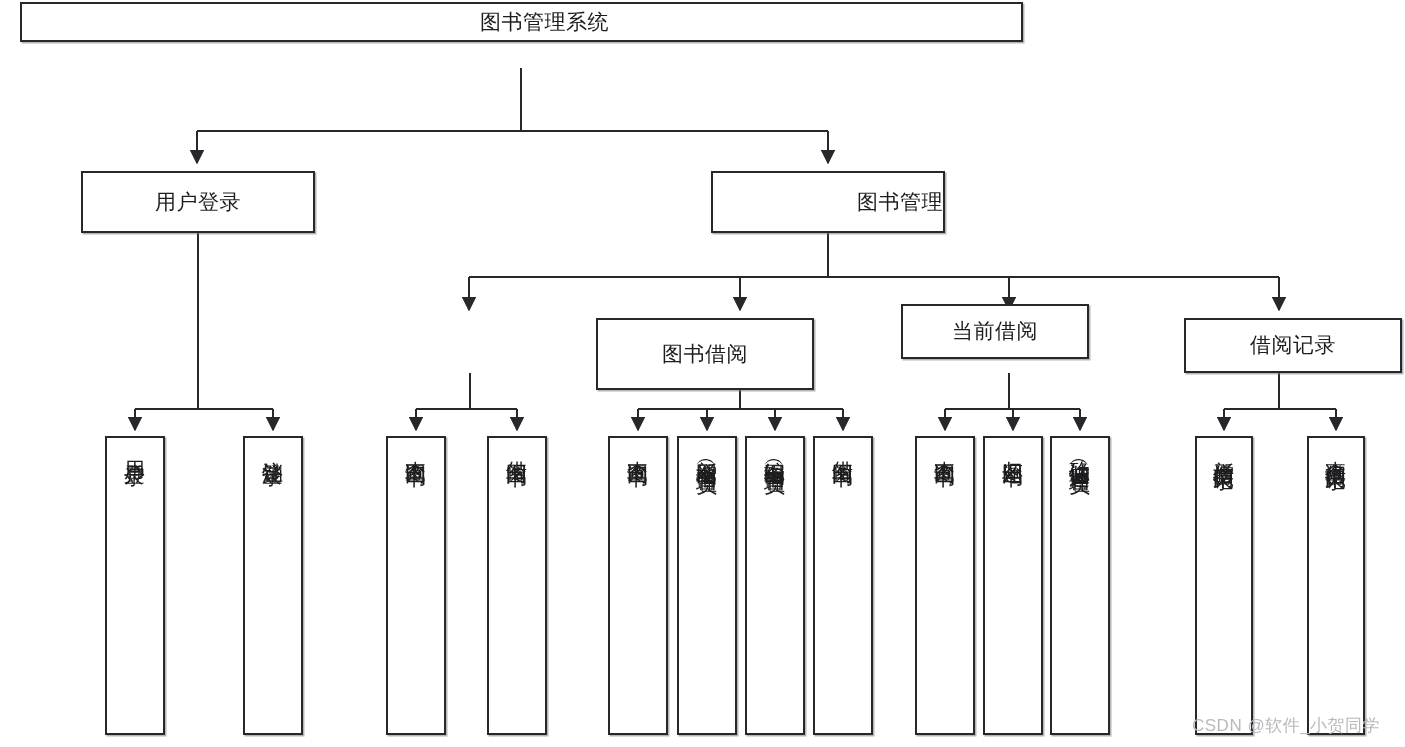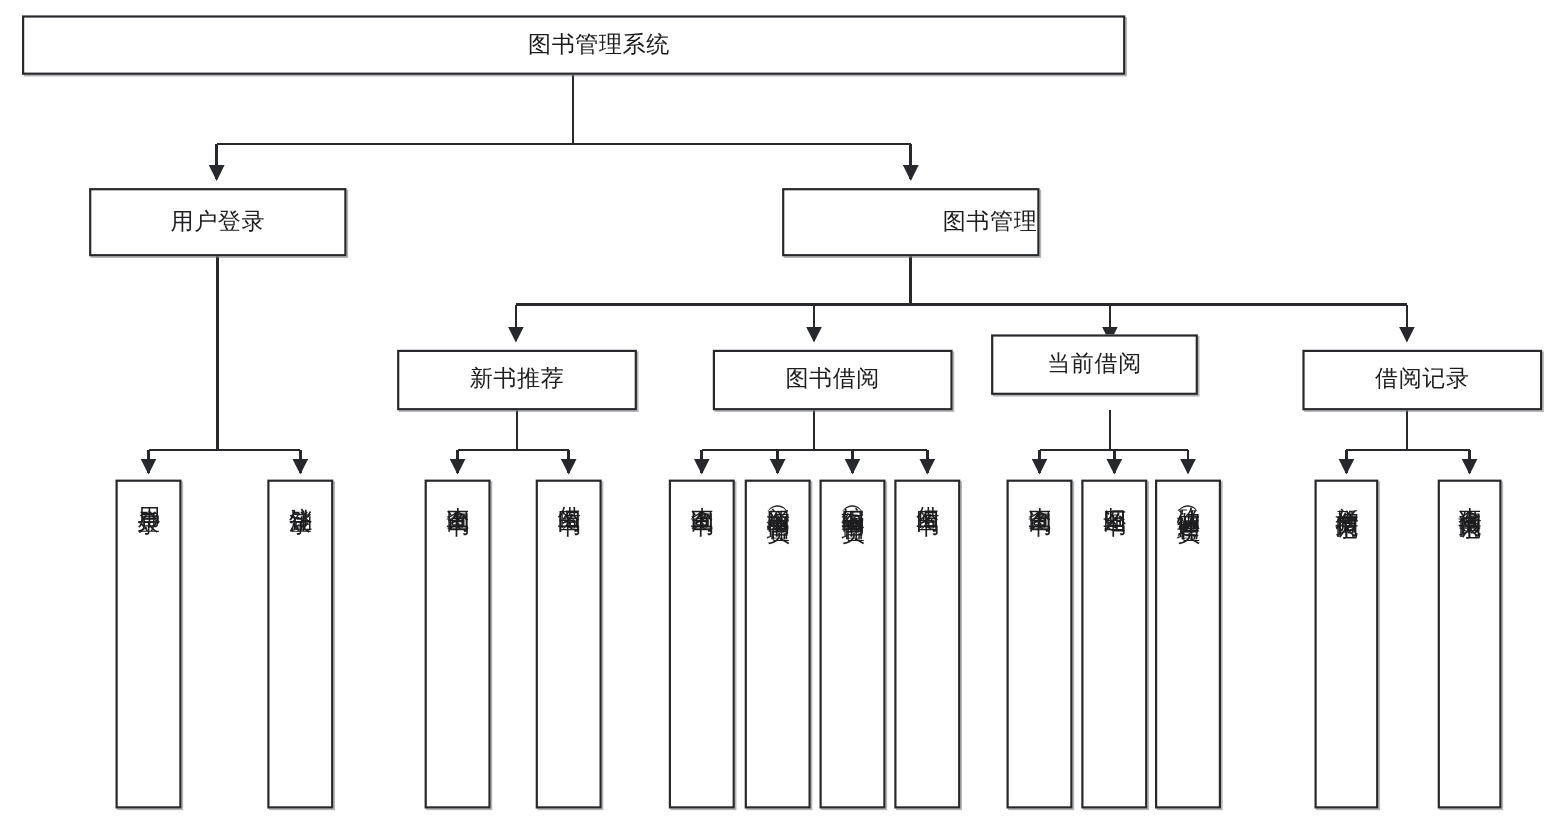--- a/index.html
+++ b/index.html
@@ -115,35 +115,32 @@
       <path d="M 1013 409 L 1013 430" marker-end="url(#arrow)"></path>
       <path d="M 1080 409 L 1080 430" marker-end="url(#arrow)"></path>
 
       <path d="M 1279 373 L 1279 409"></path>
       <path d="M 1224 409 L 1336 409"></path>
       <path d="M 1224 409 L 1224 430" marker-end="url(#arrow)"></path>
       <path d="M 1336 409 L 1336 430" marker-end="url(#arrow)"></path>
     </g>
   </svg>
 
-  <div class="node horizontal" style="left: 20px; top: 14px; width: 1003px; height: 54px; padding-left: 46px;">
+  <div class="node horizontal" style="left: 20px; top: 2px; width: 1003px; height: 40px; padding-left: 46px;">
     <span class="label">图书管理系统</span>
   </div>
 
   <div class="node horizontal" style="left: 81px; top: 171px; width: 234px; height: 62px;">
     <span class="label">用户登录</span>
   </div>
   <div class="node horizontal" style="left: 711px; top: 171px; width: 234px; height: 62px; justify-content: flex-end;">
     <span class="label">图书管理</span>
   </div>
 
-  <div class="node horizontal" style="left: 361px; top: 318px; width: 218px; height: 55px;">
-    <span class="label">新书推荐</span>
-  </div>
-  <div class="node horizontal" style="left: 648px; top: 318px; width: 218px; height: 55px;">
+  <div class="node horizontal" style="left: 596px; top: 318px; width: 218px; height: 72px;">
     <span class="label">图书借阅</span>
   </div>
   <div class="node horizontal" style="left: 901px; top: 304px; width: 188px; height: 55px;">
     <span class="label">当前借阅</span>
   </div>
   <div class="node horizontal" style="left: 1171px; top: 318px; width: 218px; height: 55px; margin-left: 13px;">
     <span class="label">借阅记录</span>
   </div>
 
   <div class="node vertical" style="left: 105px; top: 436px; width: 60px; height: 299px;">
@@ -179,14 +176,15 @@
   <div class="node vertical" style="left: 1050px; top: 436px; width: 60px; height: 299px;">
     <span class="label">确认归还（管理员）</span>
   </div>
   <div class="node vertical" style="left: 1195px; top: 436px; width: 58px; height: 299px;">
     <span class="label">新增借阅记录</span>
   </div>
   <div class="node vertical" style="left: 1307px; top: 436px; width: 58px; height: 299px;">
     <span class="label">查询借阅记录</span>
   </div>
 
+  <div class="watermark" style="left: 1192px; top: 714px;">CSDN @软件_小贺同学</div>
 
 </div>
 
 </body></html>

